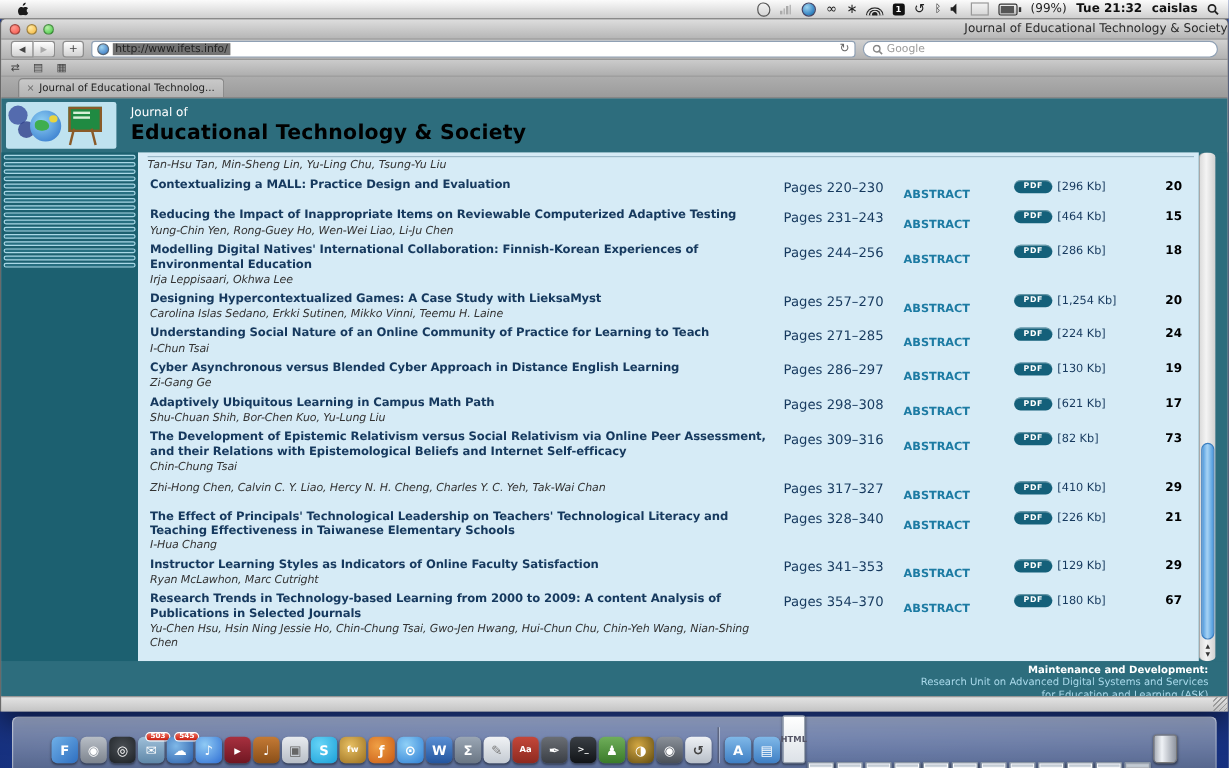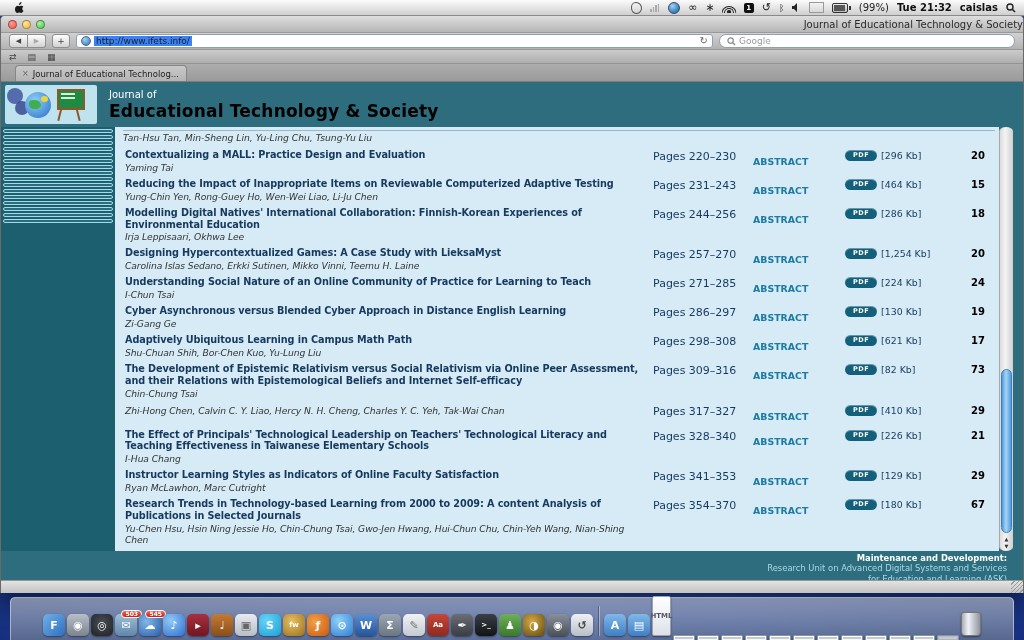--- a/index.html
+++ b/index.html
@@ -58,21 +58,21 @@
   .seg{display:flex;}
   .segbtn{width:17px;height:12px;background:linear-gradient(#fefefe,#d2d2d2);border:1px solid #8e8e8e;
     font-size:7px;color:#444;display:flex;align-items:center;justify-content:center;}
   .segbtn.fwd{color:#aaa;border-left:none;}
   .plusbtn{width:16px;height:12px;background:linear-gradient(#fefefe,#d2d2d2);border:1px solid #8e8e8e;
     border-radius:3px;font-size:9px;color:#444;display:flex;align-items:center;justify-content:center;}
   .urlfield{flex:1;height:12px;background:#fff;border:1px solid #8fa0b4;border-radius:3px;
     display:flex;align-items:center;gap:3px;padding:0 4px;font-size:9px;color:#222;}
   .favicon{width:8px;height:8px;border-radius:50%;flex:0 0 auto;
     background:radial-gradient(circle at 35% 30%,#9fd4f0,#2f6fc0);border:1px solid #567;}
-  .urltext{background:#3b82f6;padding:0 2px;white-space:nowrap;}
+  .urltext{background:#737373;padding:0 2px;white-space:nowrap;}
   .reload{margin-left:auto;color:#666;font-size:10px;line-height:10px;}
   .searchfield{width:280px;height:12px;background:#fff;border:1px solid #8fa0b4;border-radius:8px;
     display:flex;align-items:center;gap:3px;padding:0 7px;font-size:9px;color:#9a9a9a;flex:0 0 auto;}
   .mag{flex:0 0 auto;display:flex;}
   .bookmarksbar{height:13px;background:linear-gradient(#cbcbcb,#aeaeae);border-bottom:1px solid #949494;
     display:flex;align-items:center;gap:11px;padding:0 8px;font-size:9px;font-weight:bold;color:#2d2d2d;flex:0 0 auto;}
   .bm-icon{font-size:9px;font-weight:normal;color:#444;}
   .bm-item{white-space:nowrap;}
   .tabbar{height:17px;background:linear-gradient(#adadad,#9b9b9b);border-bottom:1px solid #7c7c7c;
     display:flex;align-items:flex-end;padding-left:14px;flex:0 0 auto;}
@@ -334,21 +334,20 @@
         </div>
 
       <div class="content" data-interactable="false">
         <div class="partial-authors" data-interactable="false">Tan-Hsu Tan, Min-Sheng Lin, Yu-Ling Chu, Tsung-Yu Liu</div>
 
         <div>
 
         <div class="row" data-interactable="false">
               <div class="c-title">
                 <div class="a-title" data-interactable="false">Contextualizing a MALL: Practice Design and Evaluation</div>
-                <div class="a-authors" data-interactable="false">Yaming Tai</div>
               </div>
               <div class="c-pages" data-interactable="false">Pages 220–230</div>
               <div class="c-abs">
                 <span class="abs-link" data-interactable="true">ABSTRACT</span>
               </div>
               <div class="c-pdf">
                 <span class="pdf-pill" data-interactable="true">PDF</span>
                 <span class="pdf-size" data-interactable="false">[296 Kb]</span>
               </div>
               <div class="c-count" data-interactable="false">20</div>

